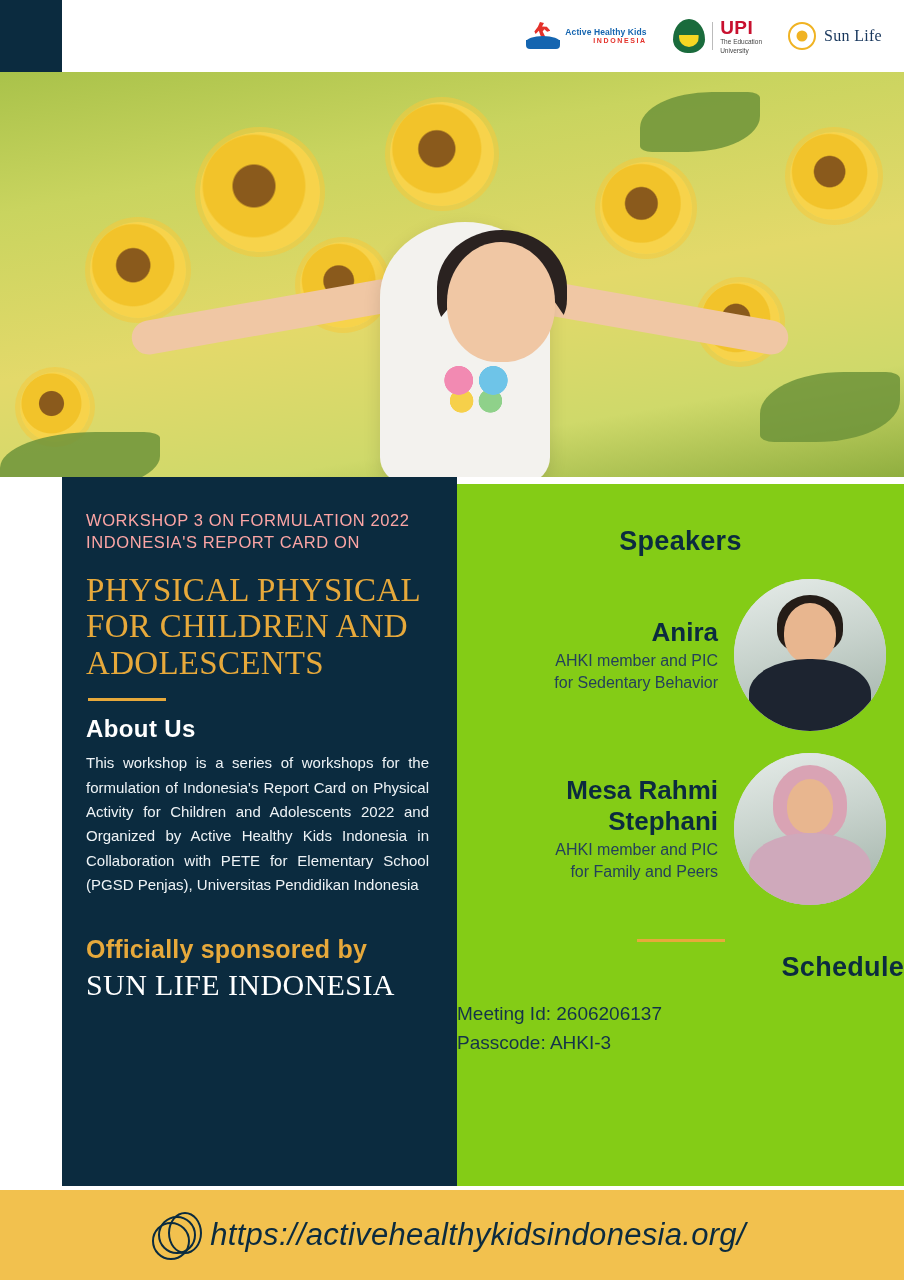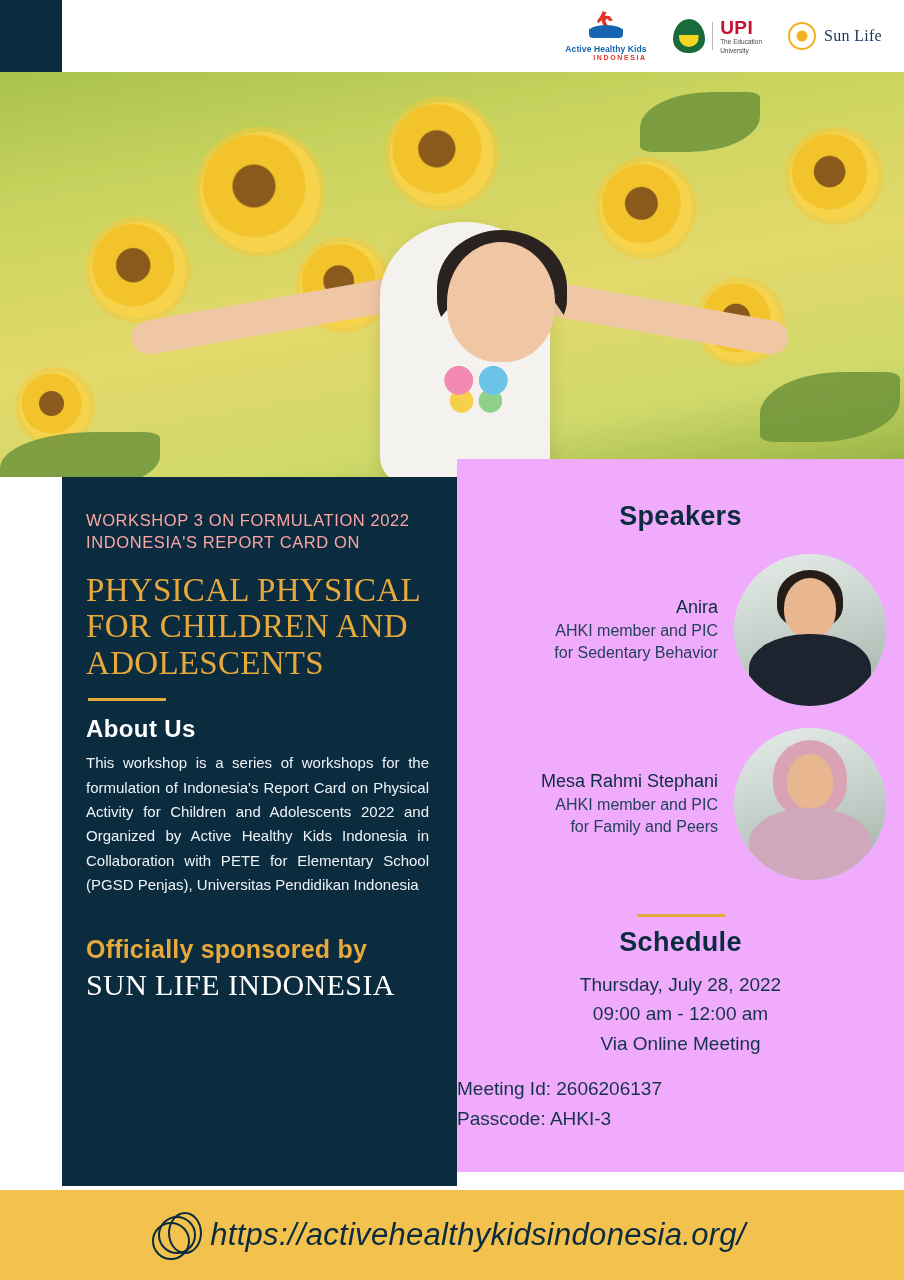--- a/index.html
+++ b/index.html
@@ -37,21 +37,21 @@
     left: 0; top: 0;
     width: 62px; height: 72px;
     background: #0b2b3f;
   }
   .logo {
     display: flex;
     align-items: center;
     gap: 6px;
   }
   
-  .ahki-logo { display: flex; align-items: center; gap: 5px; flex-direction: column; }
+  .ahki-logo { display: flex; align-items: center; gap: 5px; }
   .ahki-mark {
     width: 34px; height: 30px;
     position: relative;
   }
   .ahki-mark .wave {
     position: absolute; bottom: 2px; left: 0;
     width: 34px; height: 9px;
     background: #1565b0;
     border-radius: 0 0 4px 4px;
   }
@@ -237,43 +237,43 @@
     font-family: "Liberation Serif", serif;
     color: #ffffff;
     font-size: 30px;
     margin-top: 4px;
     letter-spacing: .4px;
   }
 
   
   .right-col {
     position: absolute;
-    left: 457px; top: 459px;
+    left: 457px; top: 484px;
     width: 447px; height: 713px;
-    background: #f0abfc;
+    background: #84cc16;
     z-index: 3;
   }
   .speakers-h {
     text-align: center;
     font-size: 27px;
     font-weight: bold;
     color: #0b2b3f;
     margin-top: 42px;
     letter-spacing: .3px;
   }
   .speaker {
     display: flex;
     align-items: center;
     margin-top: 22px;
     padding-right: 18px;
   }
   .speaker-info { flex: 1; text-align: right; padding-right: 16px; }
   .speaker-name {
-    font-size: 18px;
-    font-weight: normal;
+    font-size: 26px;
+    font-weight: bold;
     color: #0b2b3f;
     margin-bottom: 2px;
     padding-left: 16px;
   }
   .speaker-role {
     font-size: 16px;
     color: #24415a;
     line-height: 1.35;
     font-weight: 300;
   }
@@ -318,21 +318,21 @@
   }
   .avatar.hijab .head { top: 26px; width: 46px; height: 54px; }
   .avatar.hijab .body { background: #cfa9bb; }
 
   .sched-rule {
     width: 88px; height: 3px;
     background: #e7a93b;
     margin: 34px auto 10px;
   }
   .schedule-h {
-    text-align: center;
+    text-align: right;
     font-size: 27px;
     font-weight: bold;
     color: #0b2b3f;
     letter-spacing: .3px;
   }
   .schedule-lines {
     text-align: center;
     margin-top: 12px;
     color: #14334a;
     font-size: 19px;
@@ -480,25 +480,20 @@
       <div class="avatar hijab">
         <div class="bg"></div>
         <div class="hair"></div>
         <div class="head"></div>
         <div class="body"></div>
       </div>
     </div>
 
     <div class="sched-rule"></div>
     <div class="schedule-h">Schedule</div>
-    <div class="schedule-lines">
-      <div>Thursday, July 28, 2022</div>
-      <div>09:00 am - 12:00 am</div>
-      <div>Via Online Meeting</div>
-    </div>
     <div class="schedule-meeting">
       <div>Meeting Id: 2606206137</div>
       <div>Passcode: AHKI-3</div>
     </div>
   </div>
 
   <div class="white-gap"></div>
 
   <div class="footer">
     <div class="footer-icon"></div>

